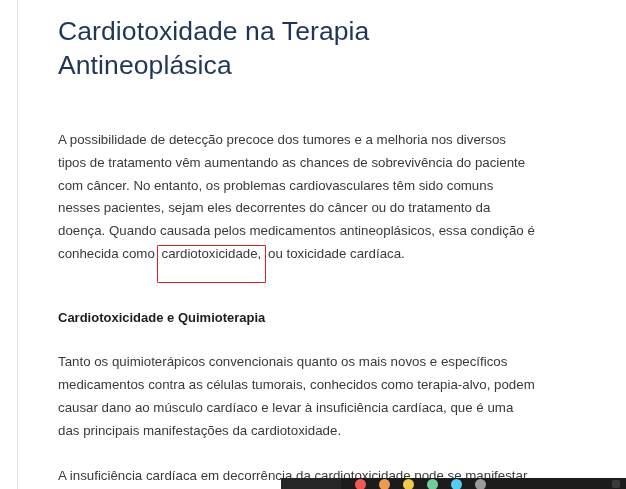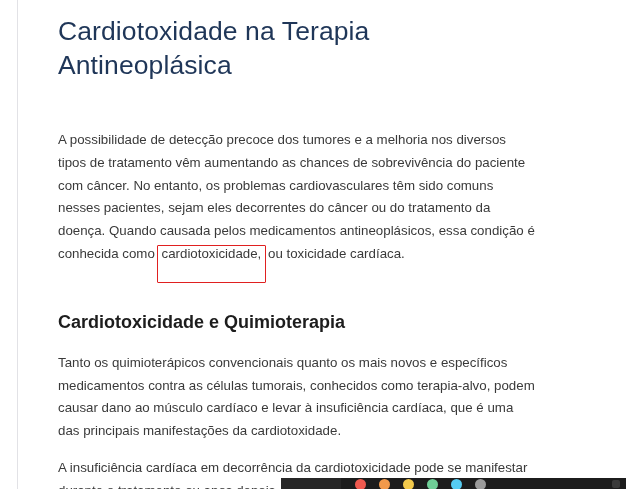--- a/index.html
+++ b/index.html
@@ -76,31 +76,31 @@
   .body-text {
     color: #3a3a3a;
     font-size: 13.3px;
     line-height: 1.72;
     margin: 0;
     padding: 0;
     max-width: 516px;
   }
 
   .para {
-    margin-top: 14px;
+    margin-top: 22px;
   }
 
   .para.first {
     margin-top: 46px;
   }
 
   .subhead {
     color: #1d1d1d;
     font-weight: bold;
-    font-size: 18px;
+    font-size: 13px;
     line-height: 1.72;
     margin-top: 24px;
   }
 
   .highlight-box {
     display: inline-block;
     border: 1.6px solid #e02020;
     padding: 1px 4px 20px 4px;
     margin: 0 -2px;
     line-height: 1.1;

